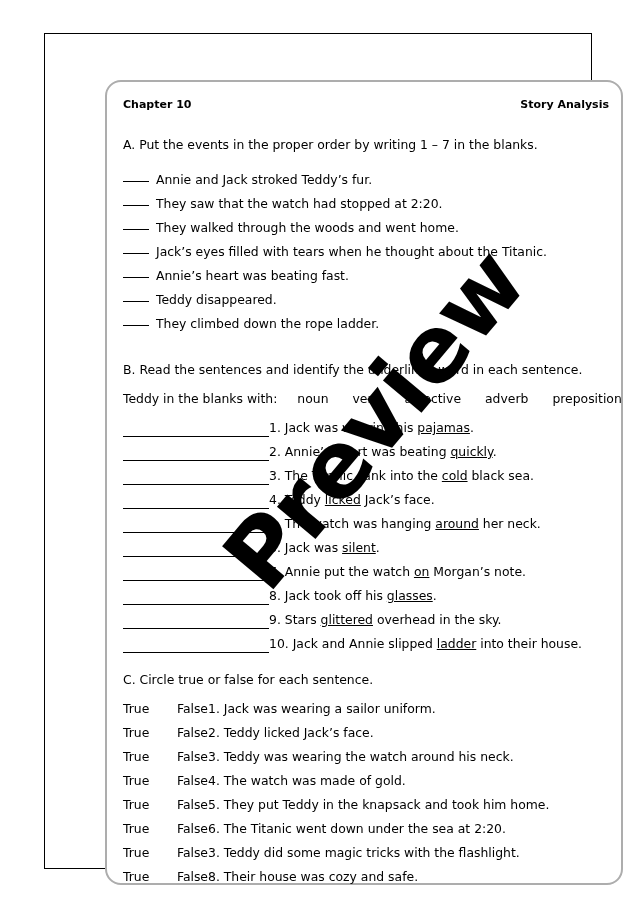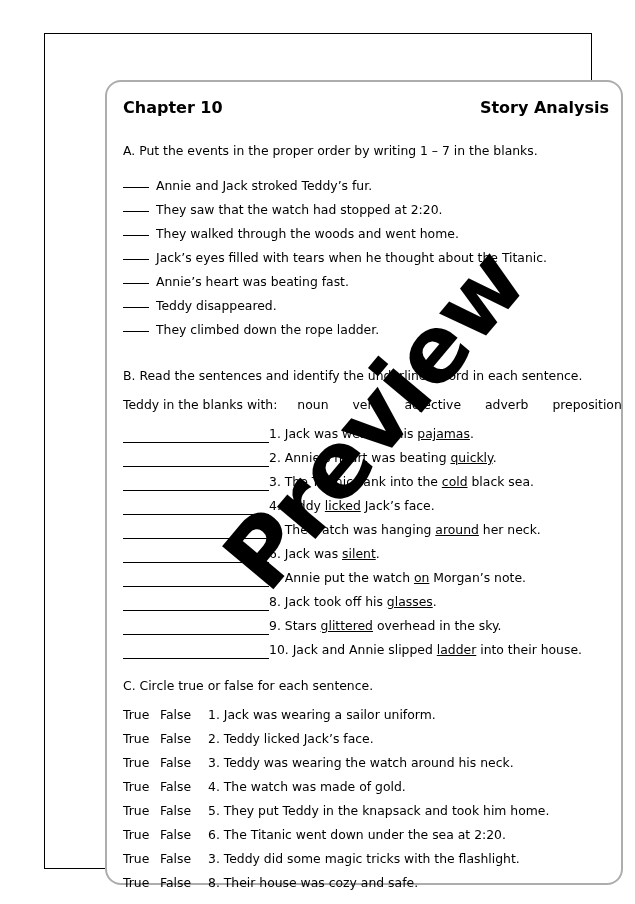--- a/index.html
+++ b/index.html
@@ -50,21 +50,21 @@
     padding: 12px 14px 0 14px;
     box-sizing: border-box;
   }
 
   
   .sheet-header {
     display: flex;
     justify-content: space-between;
     align-items: baseline;
     font-weight: bold;
-    font-size: 16px;
+    font-size: 11px;
     margin: 4px 2px 0 2px;
   }
 
   
   .instruction {
     font-size: 12.4px;
     margin-left: 2px;
   }
 
   .ordering-list {
@@ -135,21 +135,21 @@
   .tf-item {
     font-size: 12.4px;
     height: 24px;
     line-height: 24px;
     margin-left: 2px;
     white-space: nowrap;
     display: flex;
     align-items: baseline;
   }
   .tf-true { display: inline-block; width: 37px; flex: 0 0 37px; }
-  .tf-false { display: inline-block; width: 48px; flex: 0 0 48px; }
+  .tf-false { display: inline-block; width: 48px; flex: 0 0 48px; text-align: right; }
   .tf-text { display: inline-block; }
 
   .gap-lg { height: 26px; }
   .gap-md { height: 16px; }
   .gap-sm { height: 10px; }
 
   
   #watermark {
     position: absolute;
     left: 120px;

